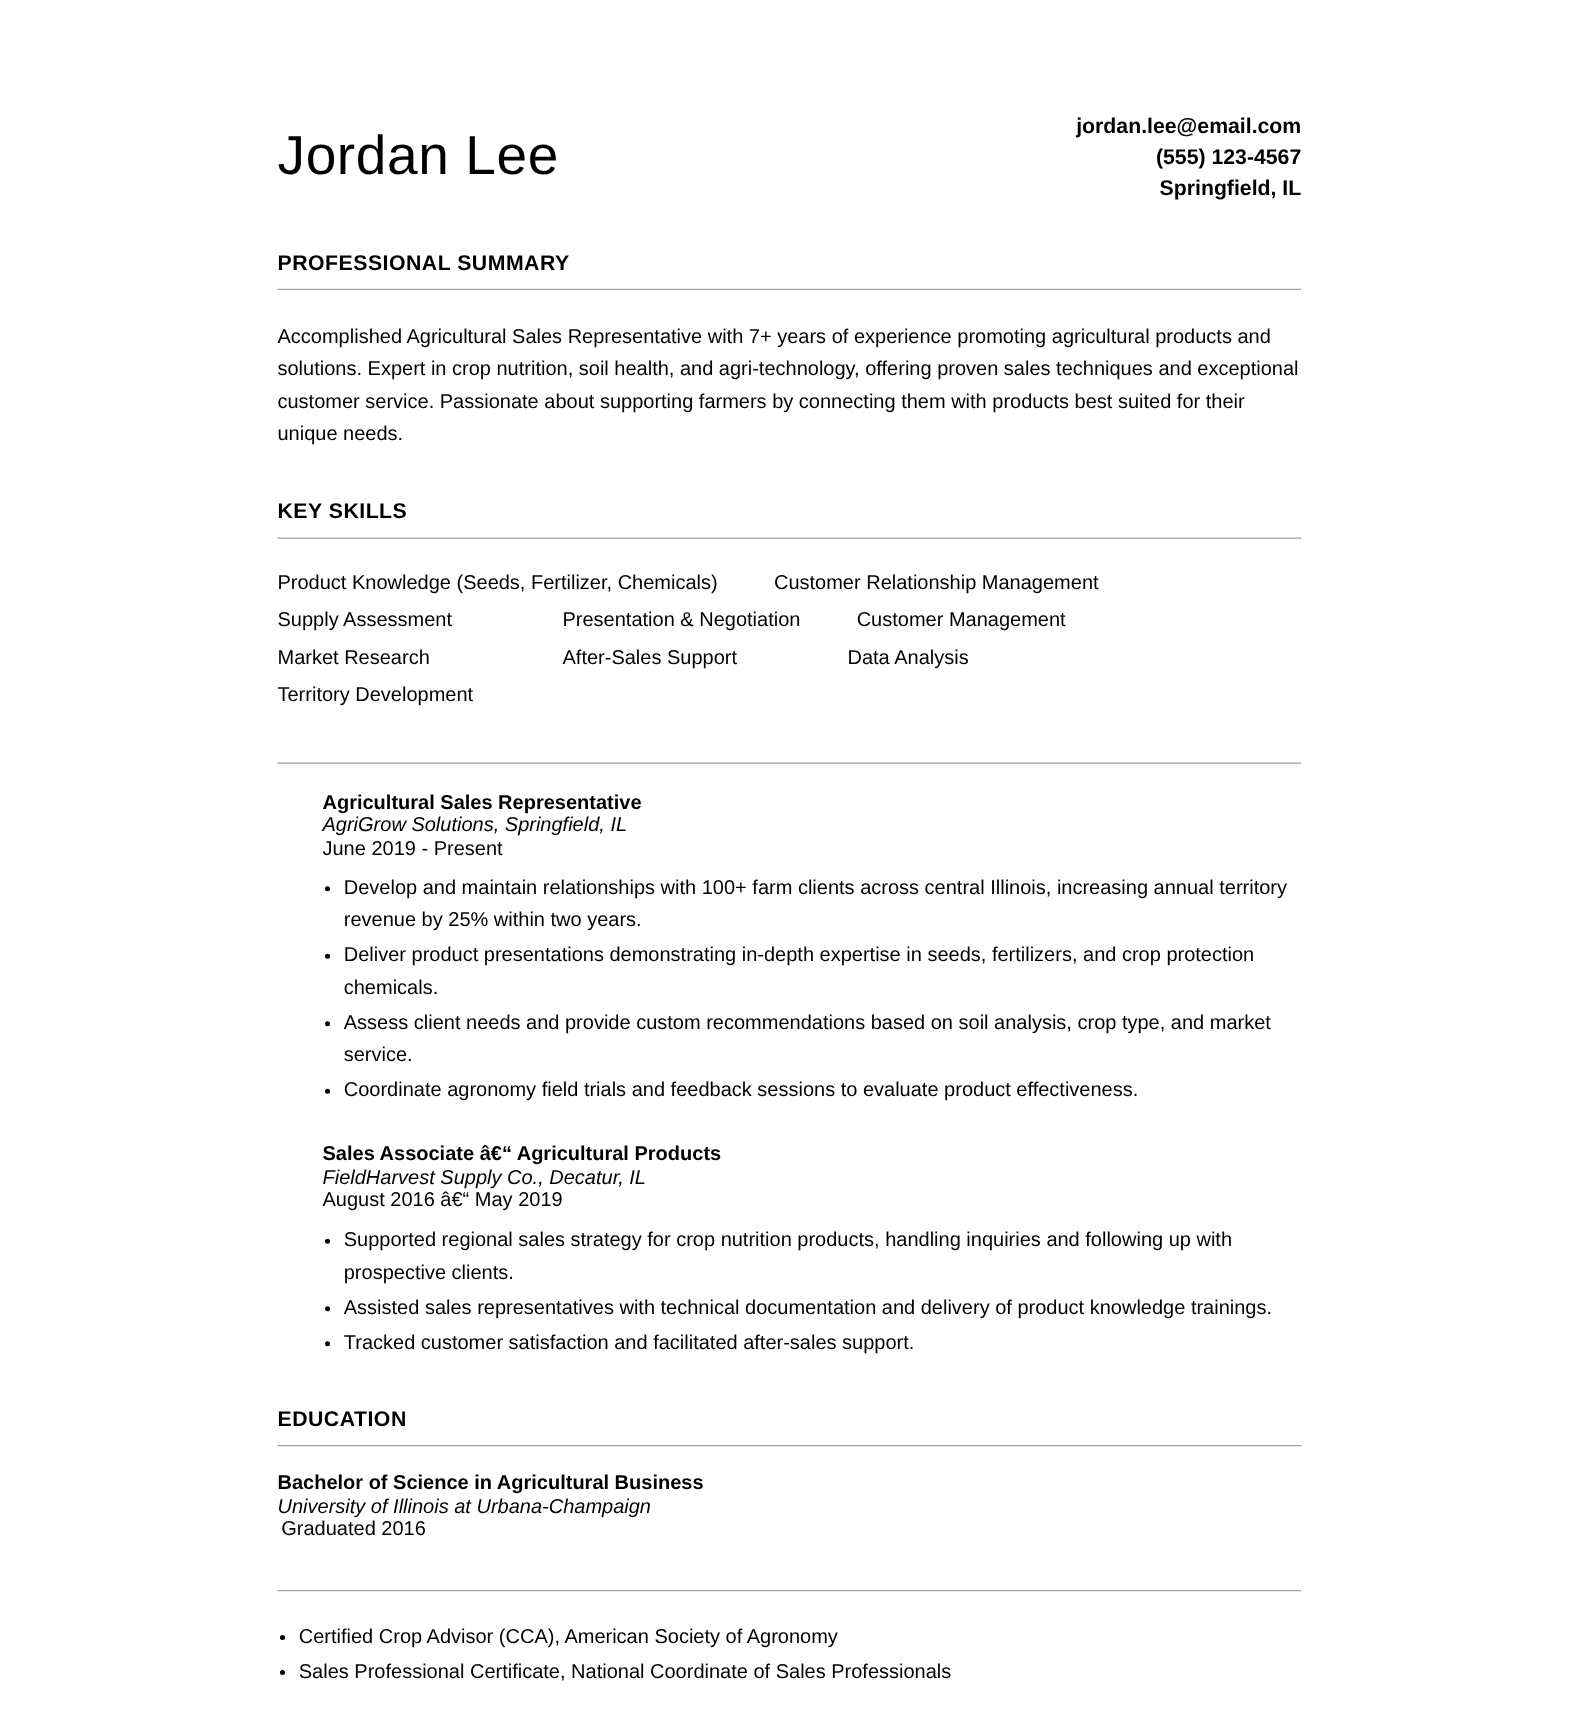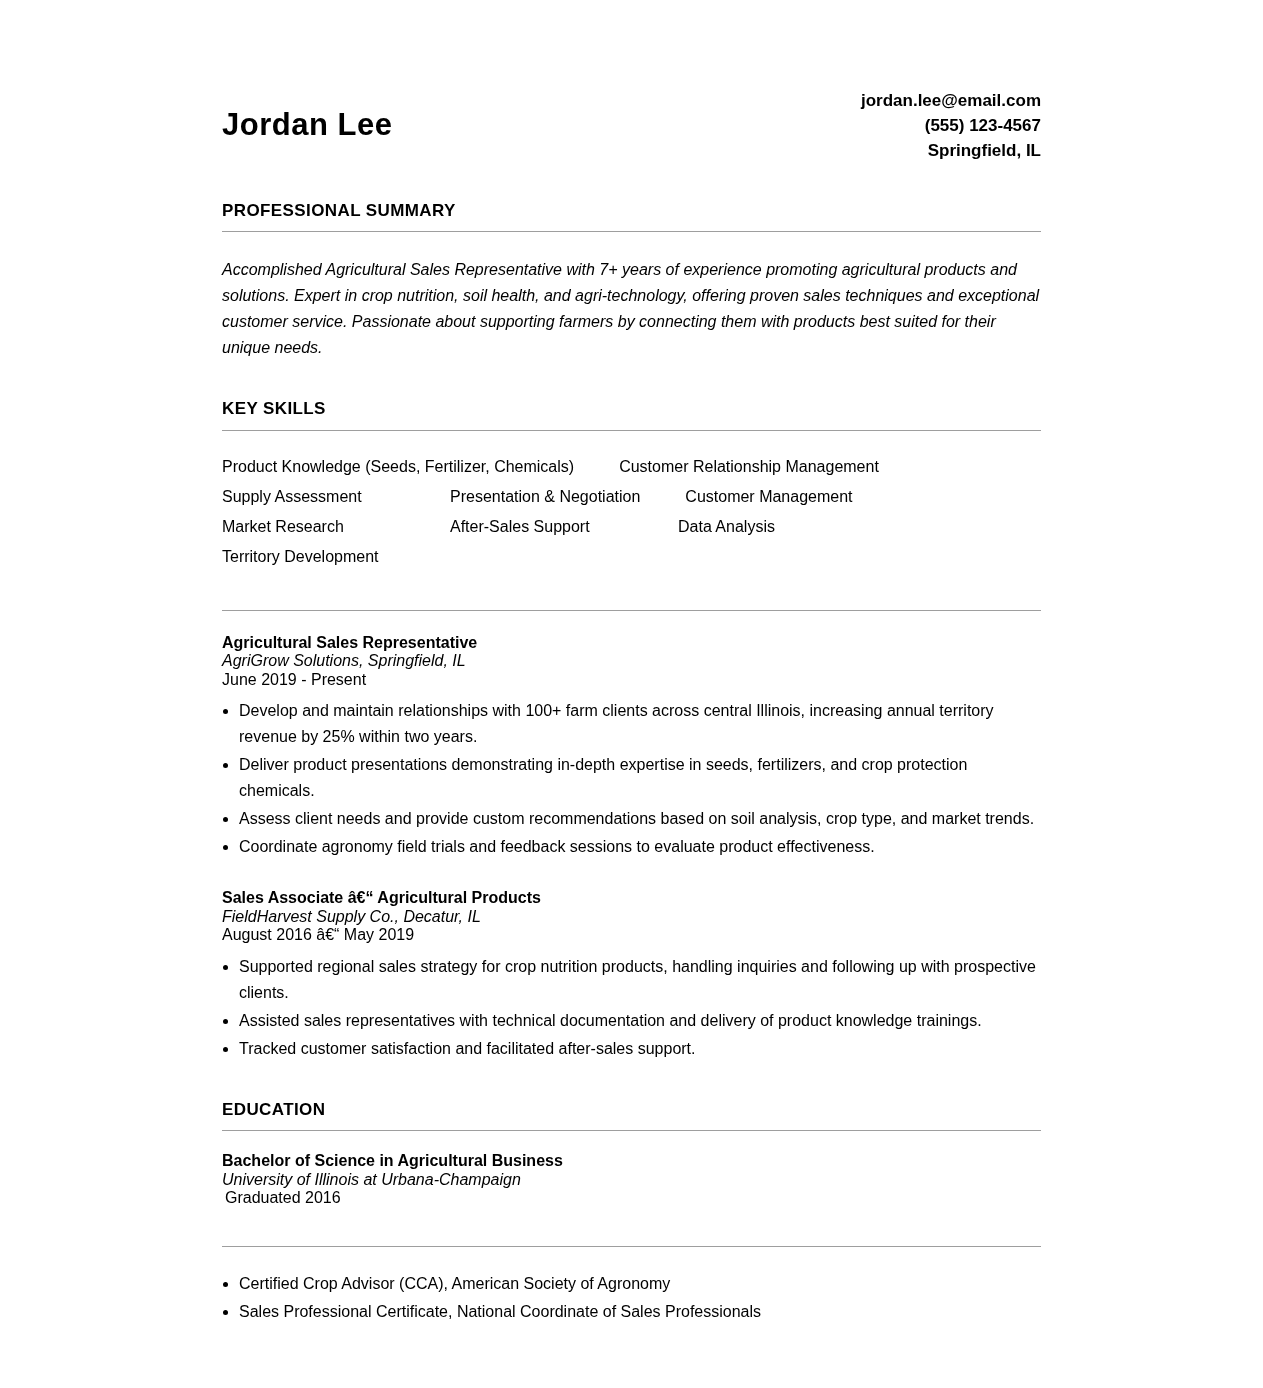--- a/index.html
+++ b/index.html
@@ -19,22 +19,22 @@
     width: 819px;
     margin: 0 auto;
     padding-top: 88px;
   }
   .header {
     display: flex;
     justify-content: space-between;
     align-items: center;
   }
   .name {
-    font-size: 31px;
-    font-weight: bold;
+    font-size: 44px;
+    font-weight: normal;
     margin: 0;
     letter-spacing: 0.5px;
     line-height: 1.1;
   }
   .contact {
     text-align: right;
     line-height: 25px;
     font-size: 17px;
     font-weight: bold;
   }
@@ -48,38 +48,37 @@
   }
   hr.rule {
     border: none;
     border-top: 1px solid #9e9e9e;
     margin: 0;
     height: 0;
   }
   .body-text {
     margin: 25px 0 0 0;
     line-height: 26px;
-    font-style: italic;
   }
   ul.skills-list {
     list-style: none;
     margin: 21px 0 0 0;
     padding: 0;
     font-size: 0;
     line-height: 0;
   }
   ul.skills-list li {
     display: inline-block;
     min-width: 183px;
     margin-right: 45px;
     font-size: 16px;
     line-height: 30px;
     vertical-align: top;
   }
-  .job { margin-top: 23px; }
+  .job { margin-top: 23px; margin-left: 36px; }
   .job + .job { margin-top: 29px; }
   .job-title, .edu-degree {
     font-size: 16px;
     font-weight: bold;
     margin: 0;
     line-height: 18.5px;
   }
   .job-company, .edu-school {
     font-style: italic;
     margin: 0;
@@ -128,21 +127,21 @@
   <section class="section">
     <hr class="rule">
 
     <div class="job">
       <p class="job-title">Agricultural Sales Representative</p>
       <p class="job-company">AgriGrow Solutions, Springfield, IL</p>
       <p class="job-dates">June 2019 - Present</p>
       <ul class="bullets">
         <li>Develop and maintain relationships with 100+ farm clients across central Illinois, increasing annual territory revenue by 25% within two years.</li>
         <li>Deliver product presentations demonstrating in-depth expertise in seeds, fertilizers, and crop protection chemicals.</li>
-        <li>Assess client needs and provide custom recommendations based on soil analysis, crop type, and market trends.</li>
+        <li>Assess client needs and provide custom recommendations based on soil analysis, crop type, and market service.</li>
         <li>Coordinate agronomy field trials and feedback sessions to evaluate product effectiveness.</li>
       </ul>
     </div>
 
     <div class="job">
       <p class="job-title">Sales Associate â€“ Agricultural Products</p>
       <p class="job-company">FieldHarvest Supply Co., Decatur, IL</p>
       <p class="job-dates">August 2016 â€“ May 2019</p>
       <ul class="bullets">
         <li>Supported regional sales strategy for crop nutrition products, handling inquiries and following up with prospective clients.</li>

